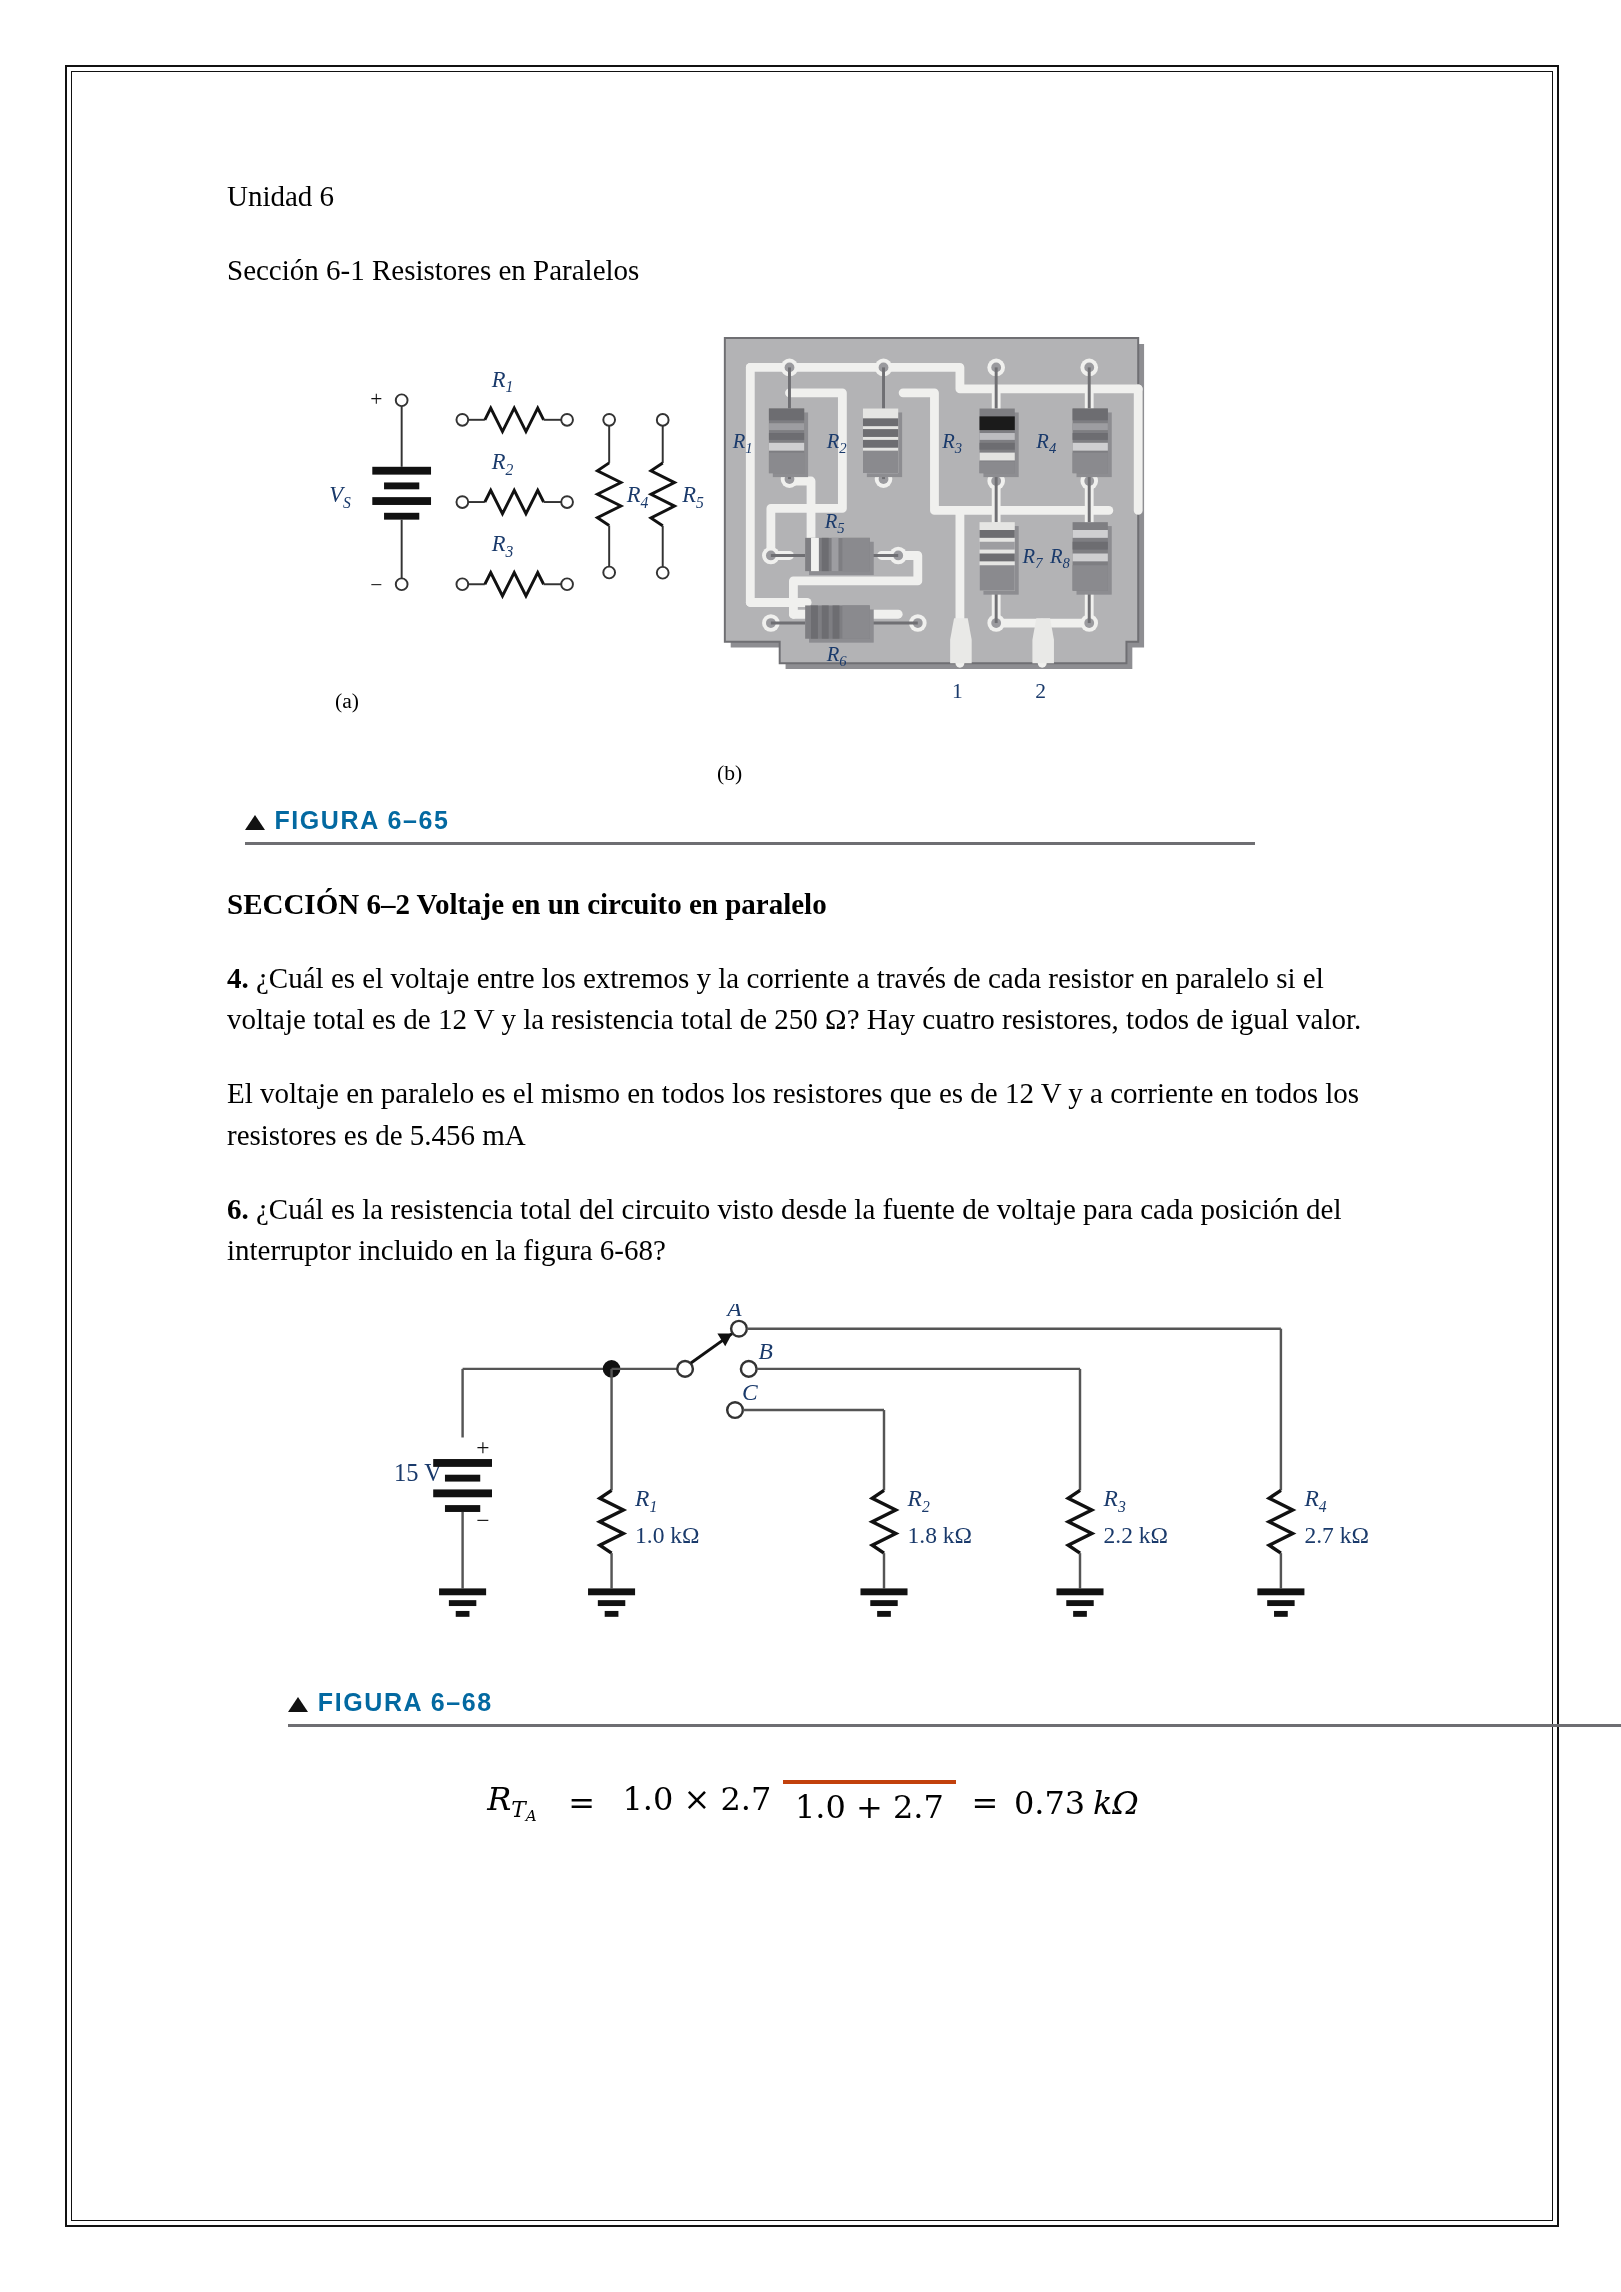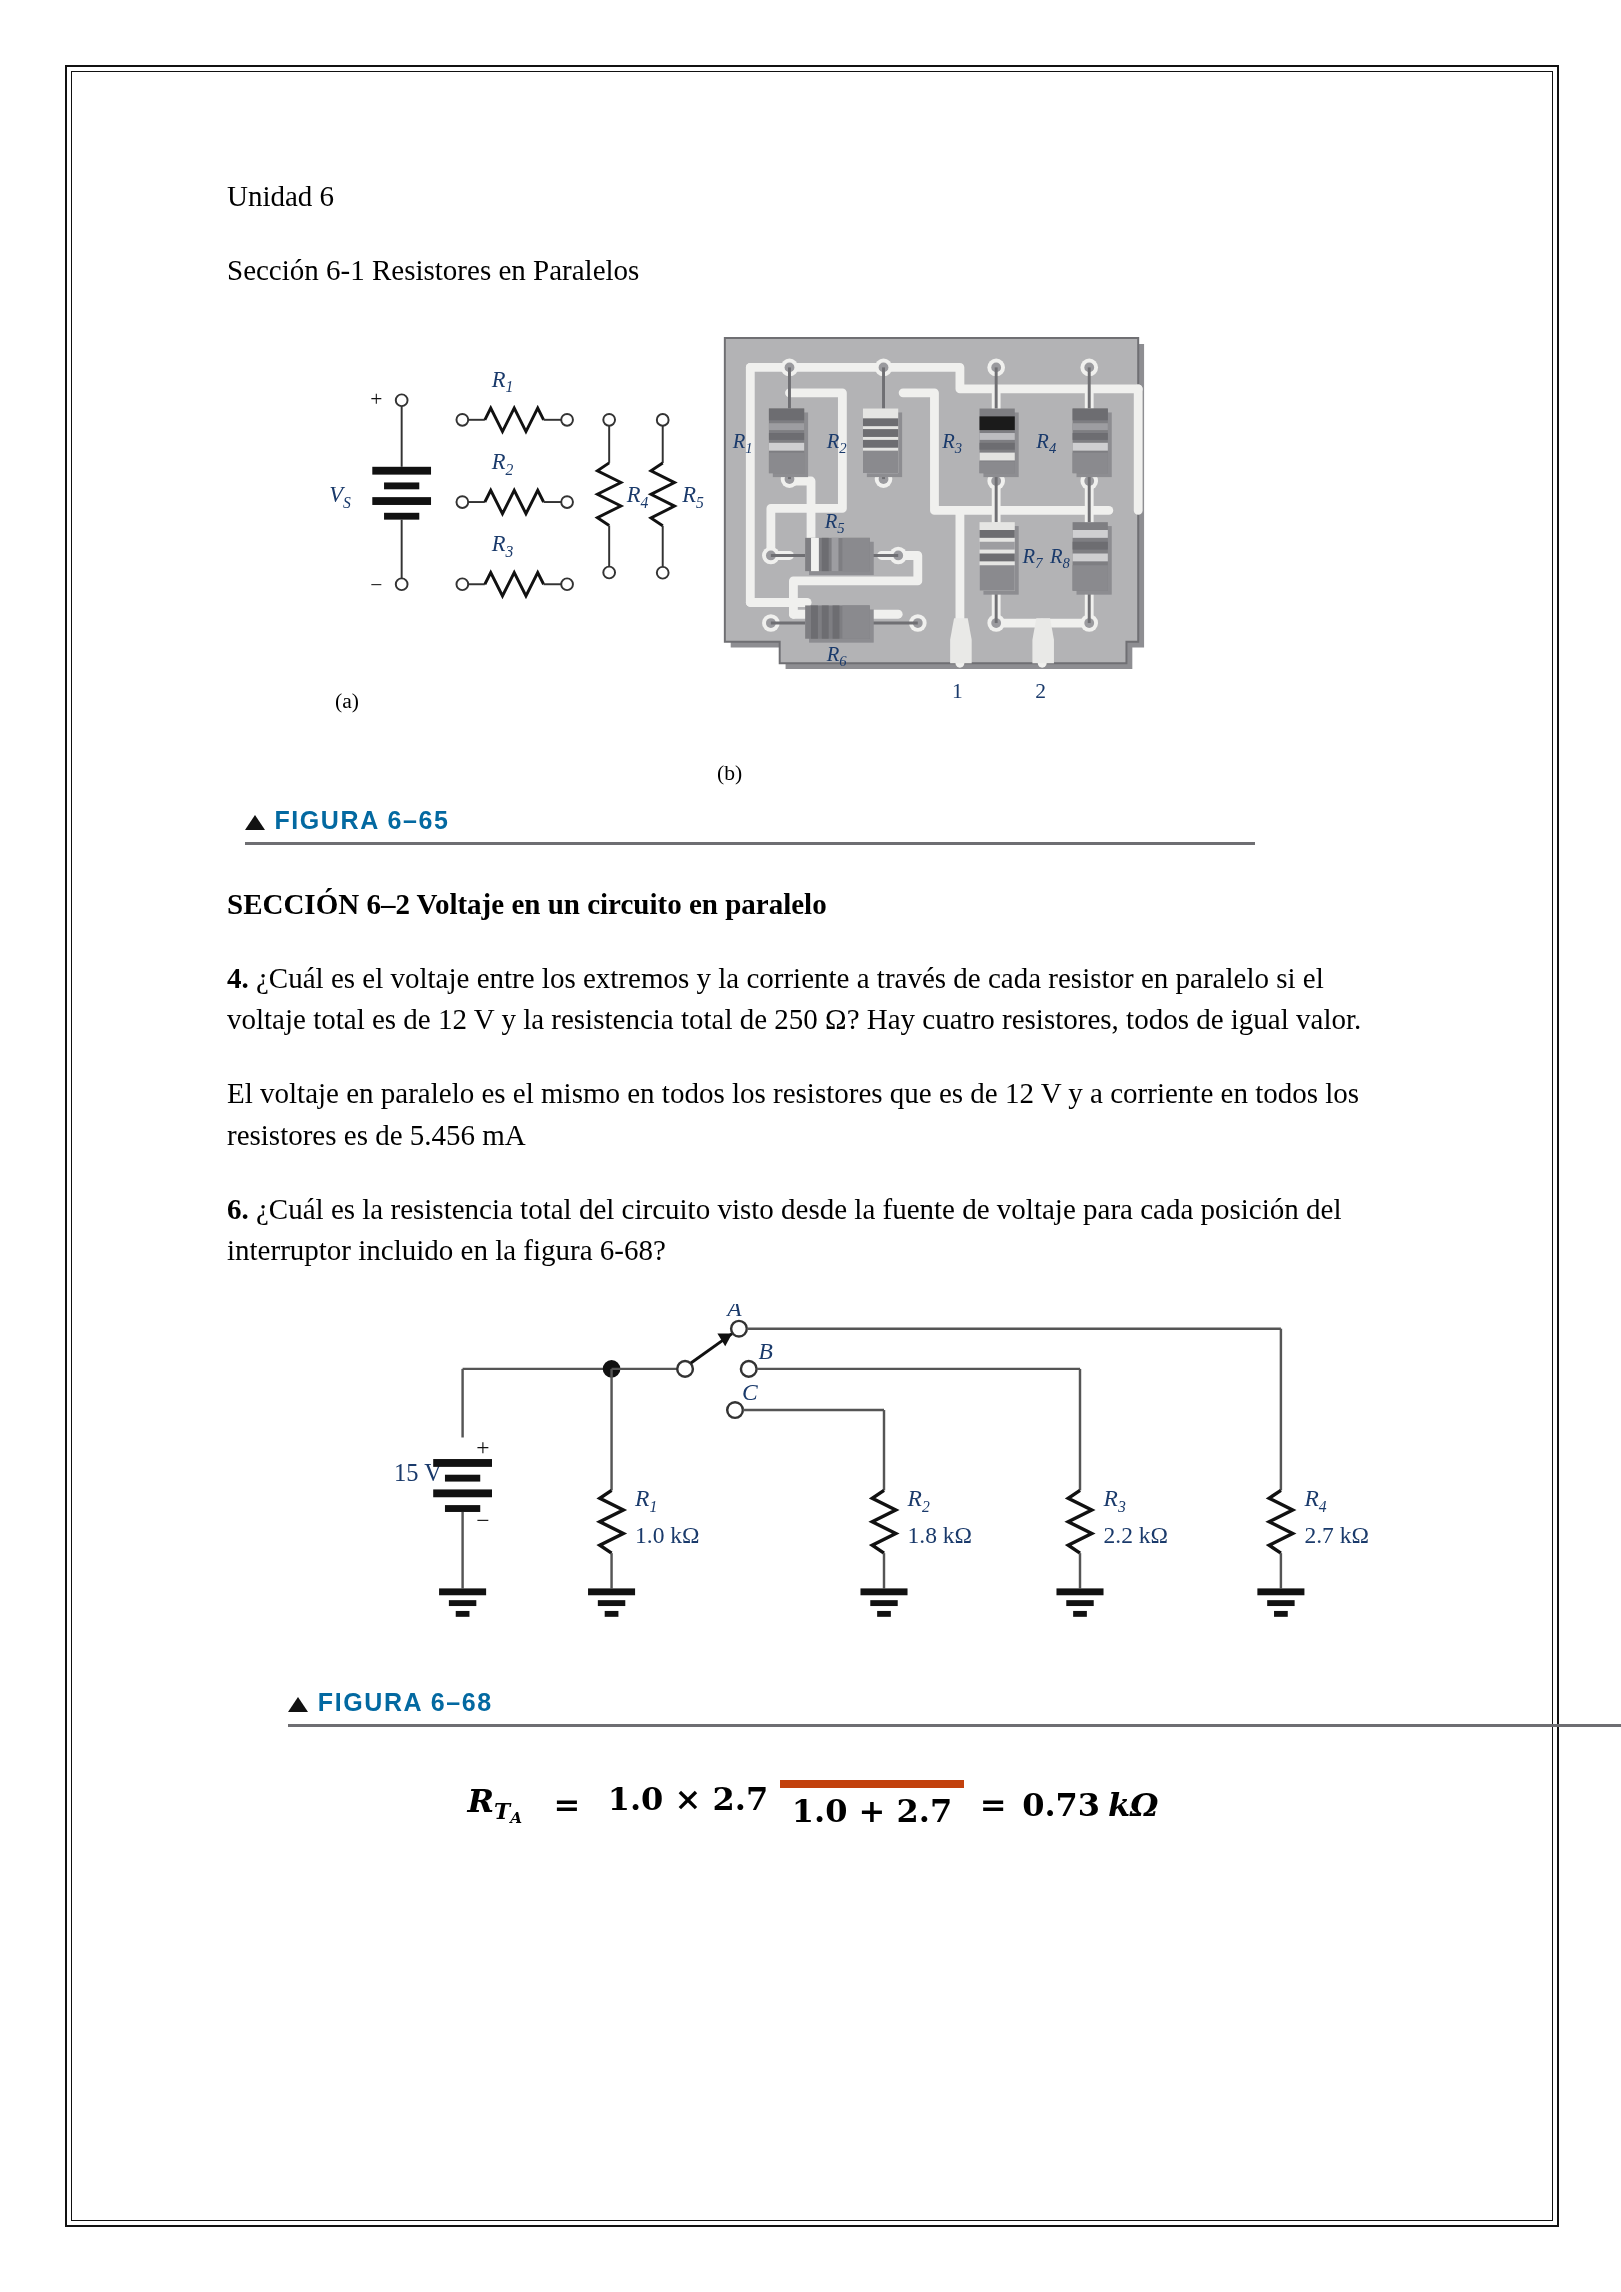--- a/index.html
+++ b/index.html
@@ -88,27 +88,26 @@
   .fig68 { position:relative; height:372px; margin:17.6px 0 0 0; }
 
   
   .formula {
     margin:53px 0 0 0;
     display:flex;
     justify-content:center;
     align-items:center;
     font-family:"DejaVu Serif", serif;
     font-size:32px;
-    font-weight:bold;
   }
   .formula .lhs { font-style:italic; margin-right:15.7px; }
   .formula .eq { margin:0 15.7px; }
   .frac { display:inline-flex; flex-direction:row; text-align:center; }
   .frac .num { padding:0 11.8px 3.9px 11.8px; }
-  .frac .den { padding:3.9px 11.8px 0 11.8px; border-top:8px solid #c2410c; }
+  .frac .den { padding:3.9px 11.8px 0 11.8px; border-top:4px solid #c2410c; }
   .kohm { font-style:italic; margin-left:7.8px; }
   svg { display:block; }
   .svgtxt { font-family:"Liberation Serif", serif; font-style:italic; fill:#1a3a6b; }
   .svgtxt-bk { font-family:"Liberation Serif", serif; fill:#111; font-style:normal; }
 </style>
 </head>
 <body>
 
 <div class="page-border"></div>
 

